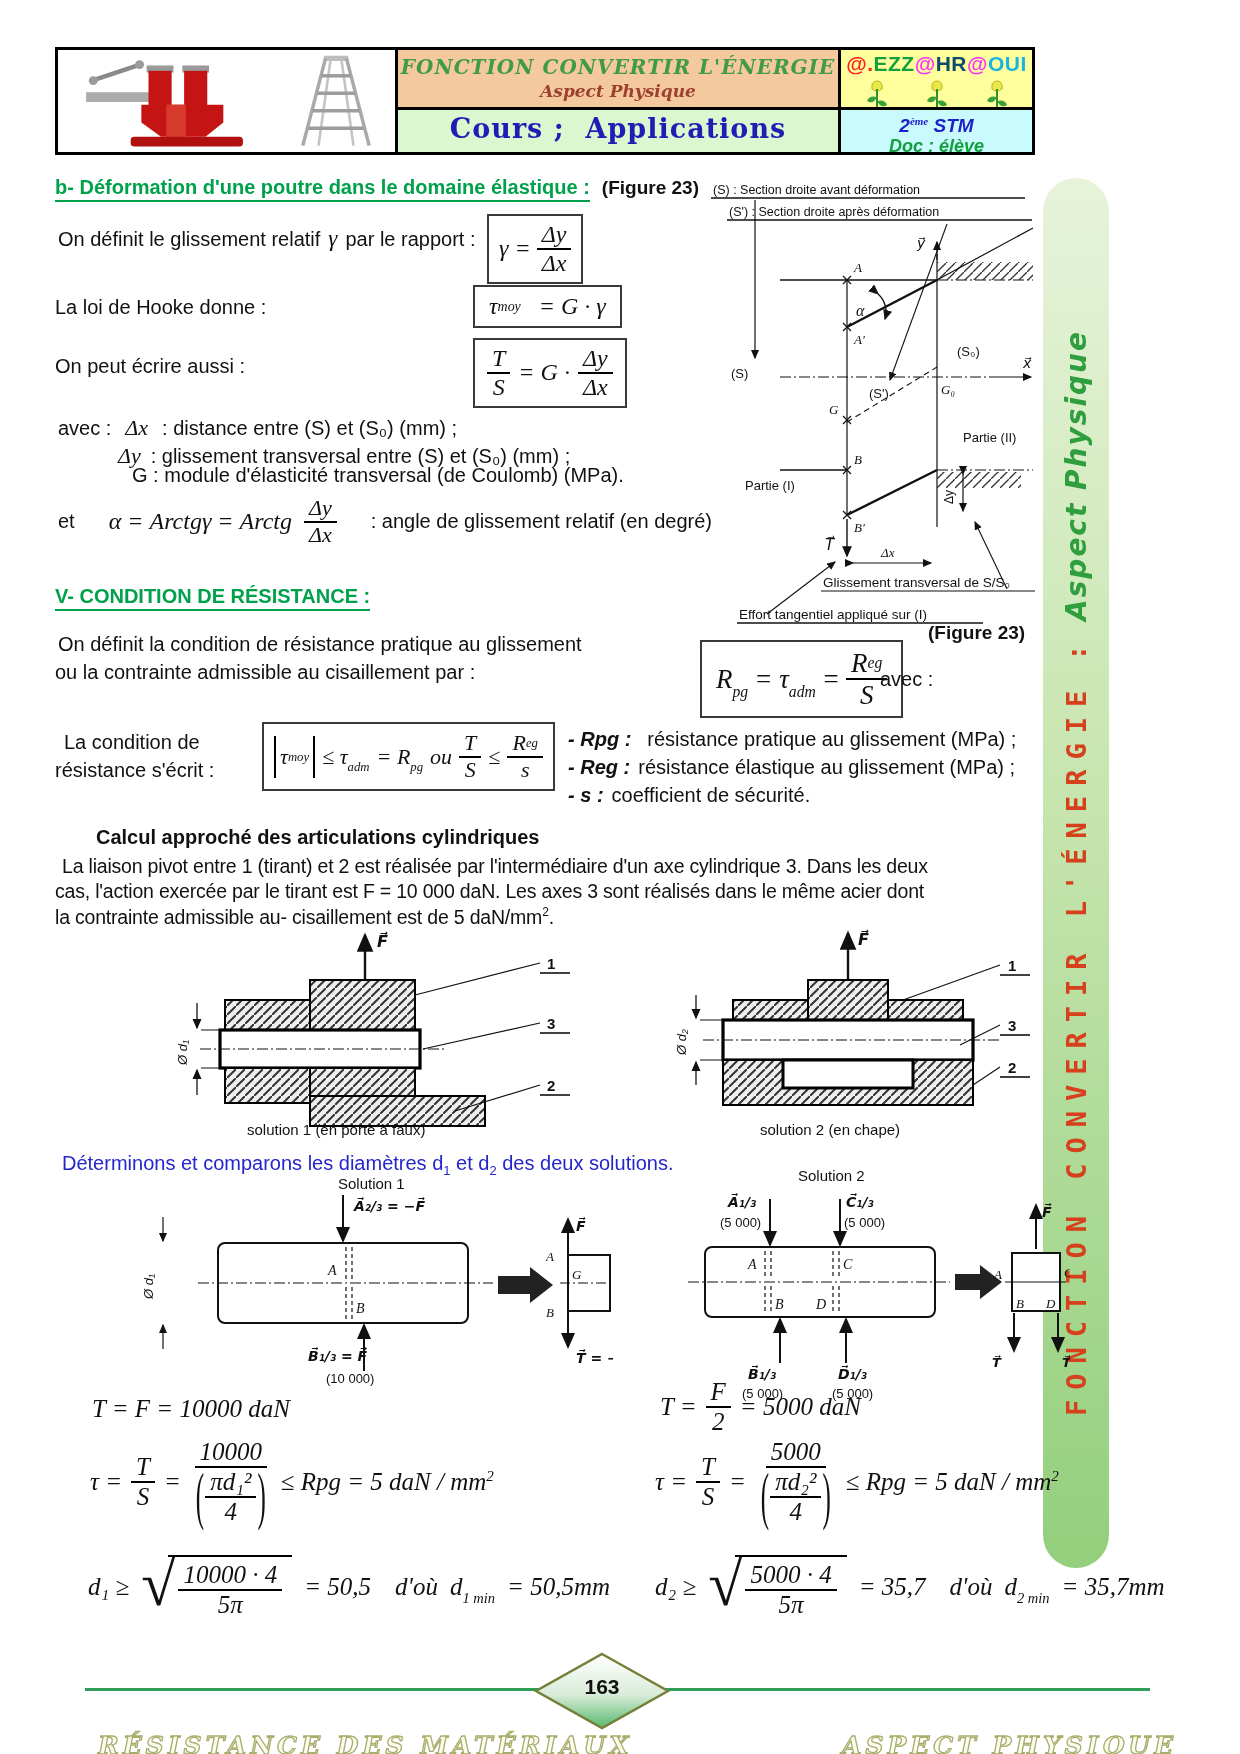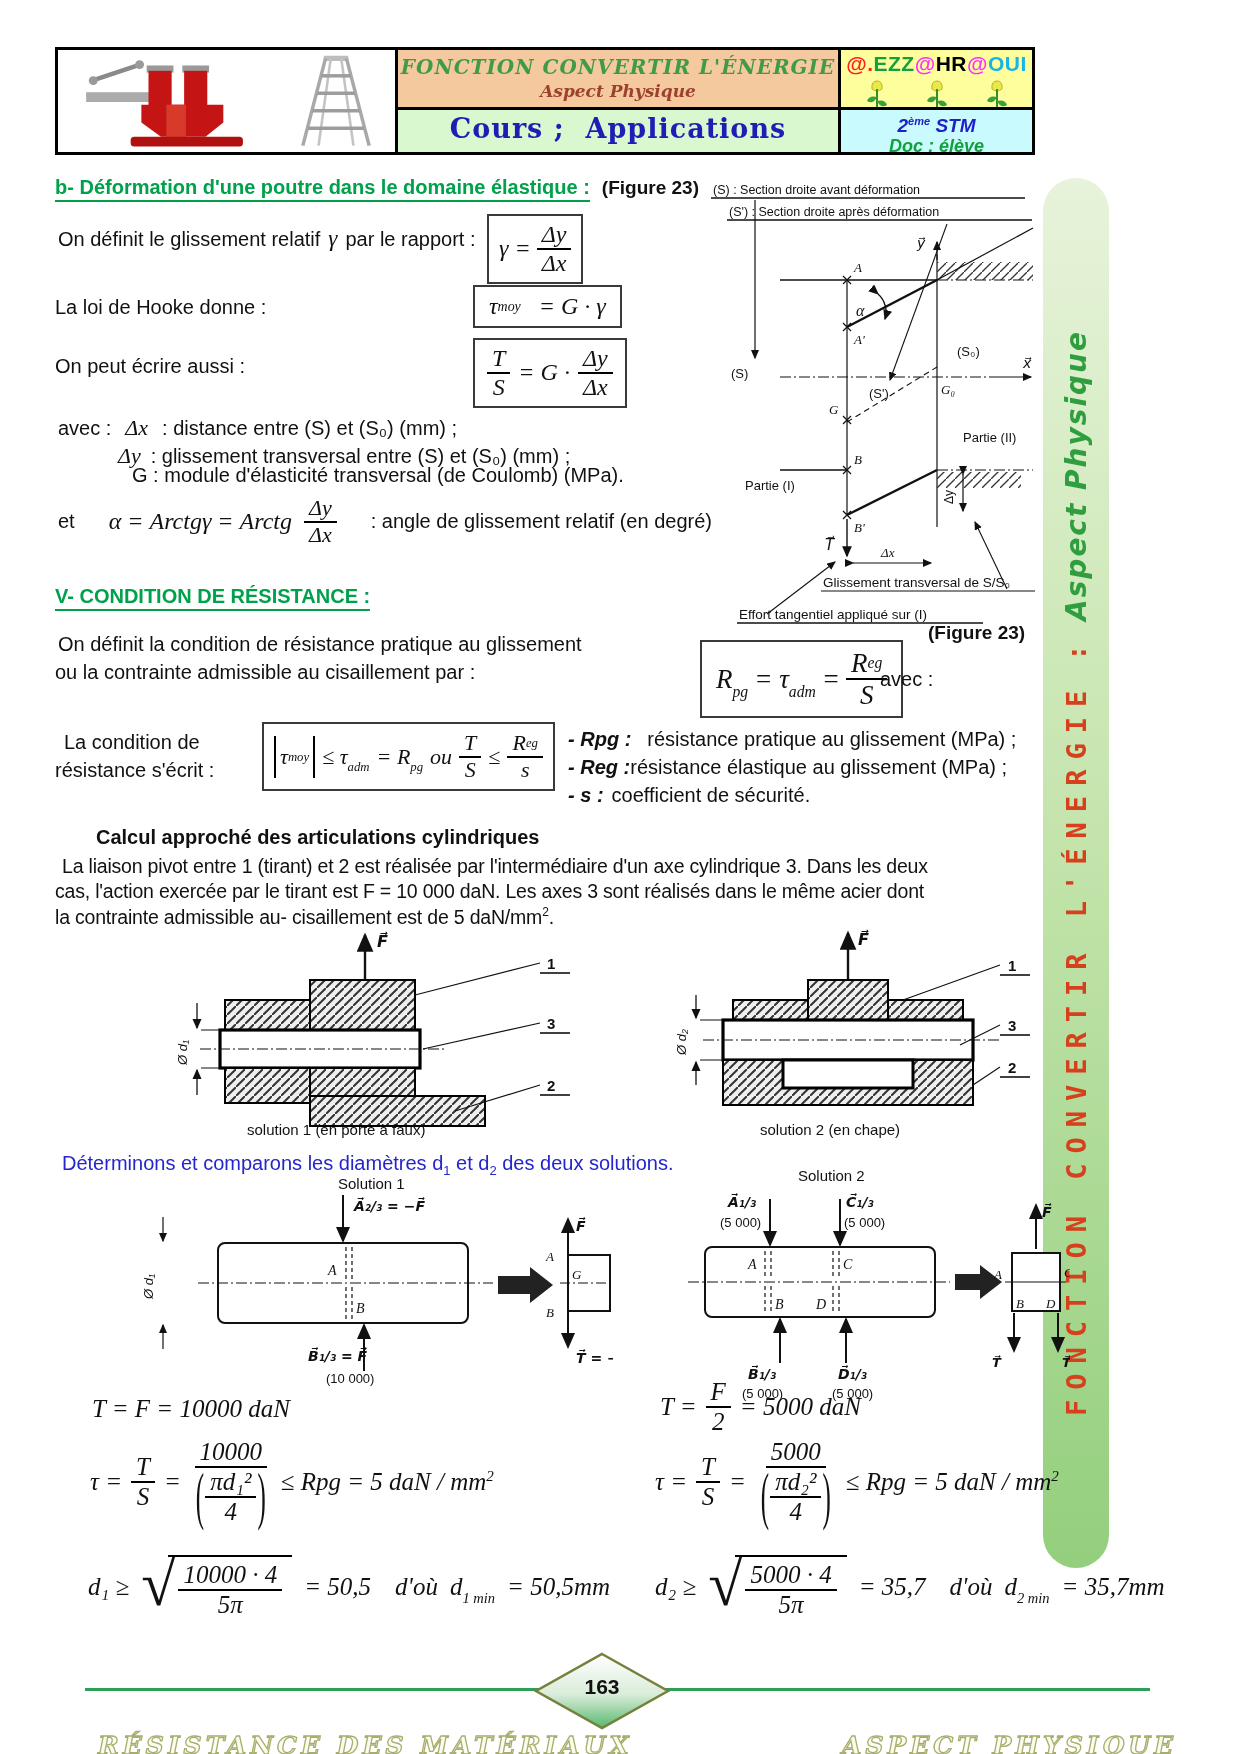--- a/index.html
+++ b/index.html
@@ -63,21 +63,21 @@
   </div>
   <div class="abs" style="left:340px;top:0;width:443px;height:60px;background:#f5c99e;border-right:3px solid #000;border-bottom:3px solid #000;text-align:center;padding-top:5px;">
     <div style="font-family:'DejaVu Serif',serif;font-style:italic;font-weight:bold;color:#3f9b46;font-size:20px;letter-spacing:1px;">FONCTION CONVERTIR L'ÉNERGIE</div>
     <div style="font-family:'DejaVu Serif',serif;font-style:italic;font-weight:bold;color:#9c4030;font-size:17px;margin-top:2px;">Aspect Physique</div>
   </div>
   <div class="abs" style="left:340px;top:60px;width:443px;height:42px;background:#d9f8d0;border-right:3px solid #000;text-align:center;padding-top:3px;">
     <div style="white-space:pre;font-family:'DejaVu Serif',serif;font-weight:bold;color:#1e1eb4;font-size:27px;letter-spacing:1px;">Cours ;  Applications</div>
   </div>
   <div class="abs" style="left:783px;top:0;width:191px;height:60px;background:#fefe9c;border-bottom:3px solid #000;text-align:center;padding-top:2px;">
     <div style="font-weight:bold;font-size:21px;letter-spacing:0.5px;">
-      <span style="color:#ff2020;">@.</span><span style="color:#14a03c;">EZZ</span><span style="color:#ff30ff;">@</span><span style="color:#000000;">HR</span><span style="color:#ff30ff;">@</span><span style="color:#19b4e6;">OUI</span>
+      <span style="color:#ff2020;">@.</span><span style="color:#14a03c;">EZZ</span><span style="color:#ff30ff;">@</span><span style="color:#0c4a6e;">HR</span><span style="color:#ff30ff;">@</span><span style="color:#19b4e6;">OUI</span>
     </div>
     <svg width="180" height="32" viewBox="0 0 180 32" style="margin-top:1px;">
       <g>
         <path d="M30,4 q-6,0 -5,8 q5,4 10,0 q1,-8 -5,-8" fill="#e8e84a" stroke="#b8b820"></path>
         <line x1="30" y1="12" x2="30" y2="30" stroke="#2f8f2f" stroke-width="2"></line>
         <path d="M30,20 q-8,-2 -10,4 q6,4 10,-4" fill="#3aa03a"></path>
         <path d="M30,24 q8,-2 10,4 q-6,4 -10,-4" fill="#3aa03a"></path>
       </g>
       <g transform="translate(60,0)">
         <path d="M30,4 q-6,0 -5,8 q5,4 10,0 q1,-8 -5,-8" fill="#e8e84a" stroke="#b8b820"></path>
@@ -88,21 +88,21 @@
       <g transform="translate(120,0)">
         <path d="M30,4 q-6,0 -5,8 q5,4 10,0 q1,-8 -5,-8" fill="#e8e84a" stroke="#b8b820"></path>
         <line x1="30" y1="12" x2="30" y2="30" stroke="#2f8f2f" stroke-width="2"></line>
         <path d="M30,20 q-8,-2 -10,4 q6,4 10,-4" fill="#3aa03a"></path>
         <path d="M30,24 q8,-2 10,4 q-6,4 -10,-4" fill="#3aa03a"></path>
       </g>
     </svg>
   </div>
   <div class="abs" style="left:783px;top:60px;width:191px;height:42px;background:#c9fafe;text-align:center;padding-top:1px;">
     <div style="color:#2020c8;font-weight:bold;font-style:italic;font-size:19px;line-height:20px;">
-      <span>2</span><sup style="font-size:11px;">ème</sup><span style="white-space:pre;"> STM</span>
+      <span>2</span><sup style="font-size:11px;font-family:Liberation Serif, serif;">ème</sup><span style="white-space:pre;"> STM</span>
     </div>
     <div style="color:#12a03c;font-weight:bold;font-style:italic;font-size:18px;line-height:20px;">Doc : élève</div>
   </div>
 </div>
 
 <div class="abs" id="sidebar-capsule" style="left:1043px;top:178px;width:66px;height:1390px;">
   <div id="sidebar-inner">
     <span class="sb-red">FONCTION CONVERTIR L'ÉNERGIE</span>
       <span class="sb-sep" style="white-space:pre;"> : </span>
       <span class="sb-green">Aspect Physique</span>
@@ -275,21 +275,21 @@
         <sub class="m">eg</sub>
       </span>
       <span class="d">s</span>
     </span>
 </div>
 
 <div class="abs flex bodytext" style="left:568px;top:728px;gap:16px;">
   <span class="deflabel">- Rpg :</span>
     <span>résistance pratique au glissement (MPa) ;</span>
 </div>
-<div class="abs flex bodytext" style="left:568px;top:756px;">
+<div class="abs flex bodytext" style="left:568px;top:756px;gap:8px;">
   <span class="deflabel">- Reg :</span>
     <span>résistance élastique au glissement (MPa) ;</span>
 </div>
 <div class="abs flex bodytext" style="left:568px;top:784px;gap:8px;">
   <span class="deflabel">- s :</span>
     <span>coefficient de sécurité.</span>
 </div>
 
 <div class="abs" style="left:64px;top:826px;font-weight:bold;font-size:20px;margin-left:32px;">Calcul approché des articulations cylindriques</div>
 <div class="abs small19" style="left:62px;top:855px;">La liaison pivot entre 1 (tirant) et 2 est réalisée par l'intermédiaire d'un axe cylindrique 3. Dans les deux</div>

